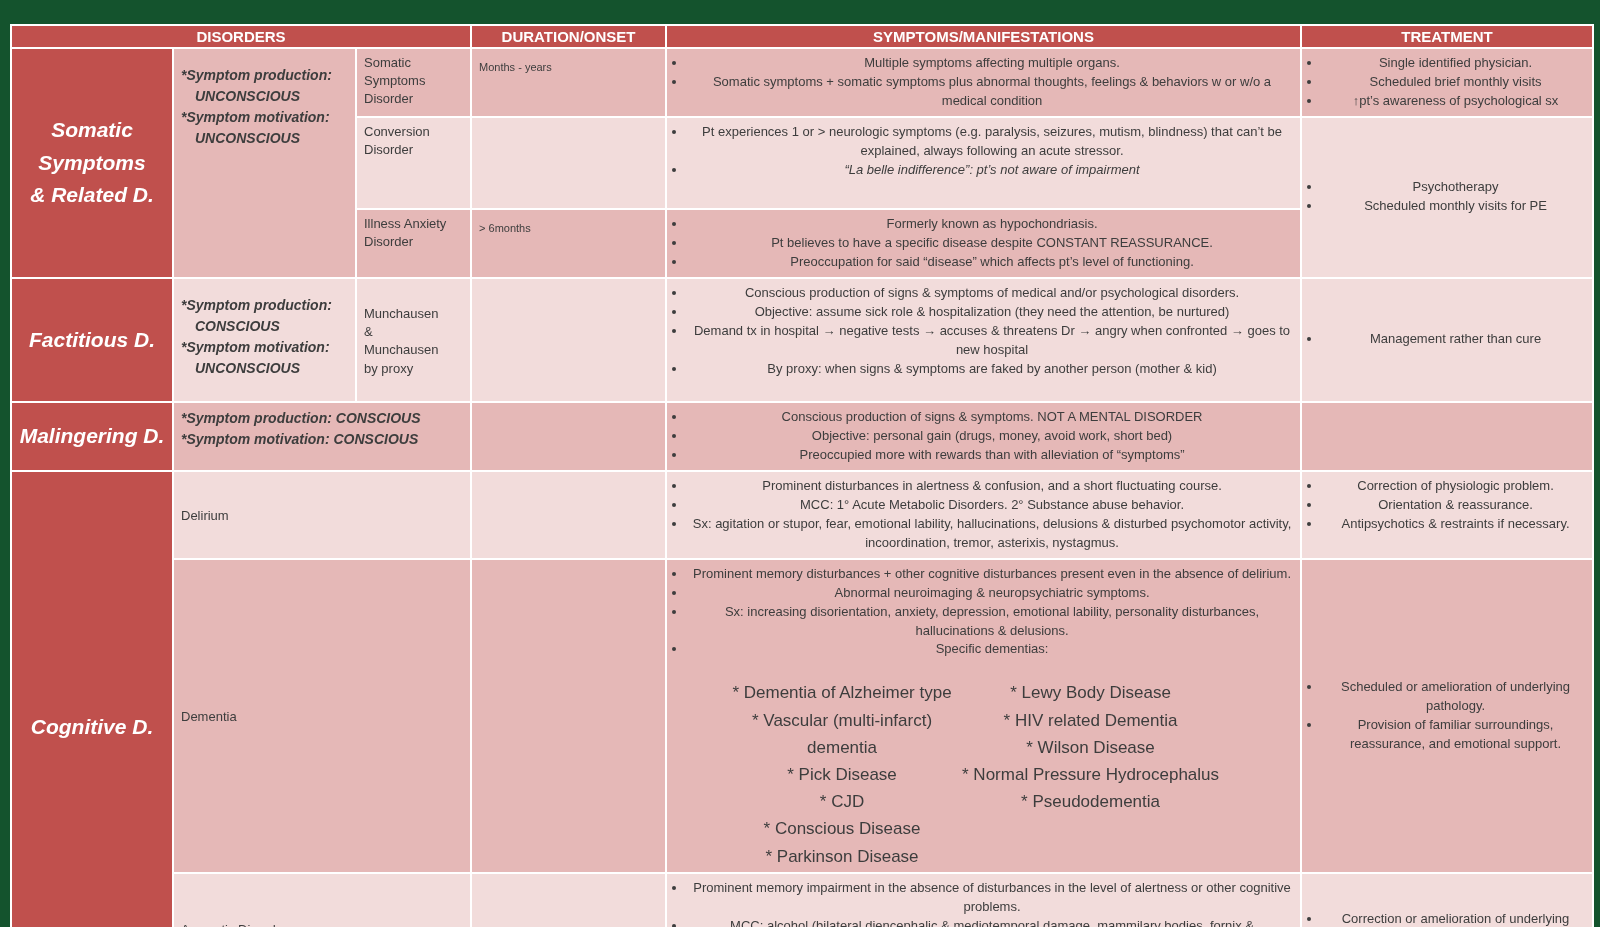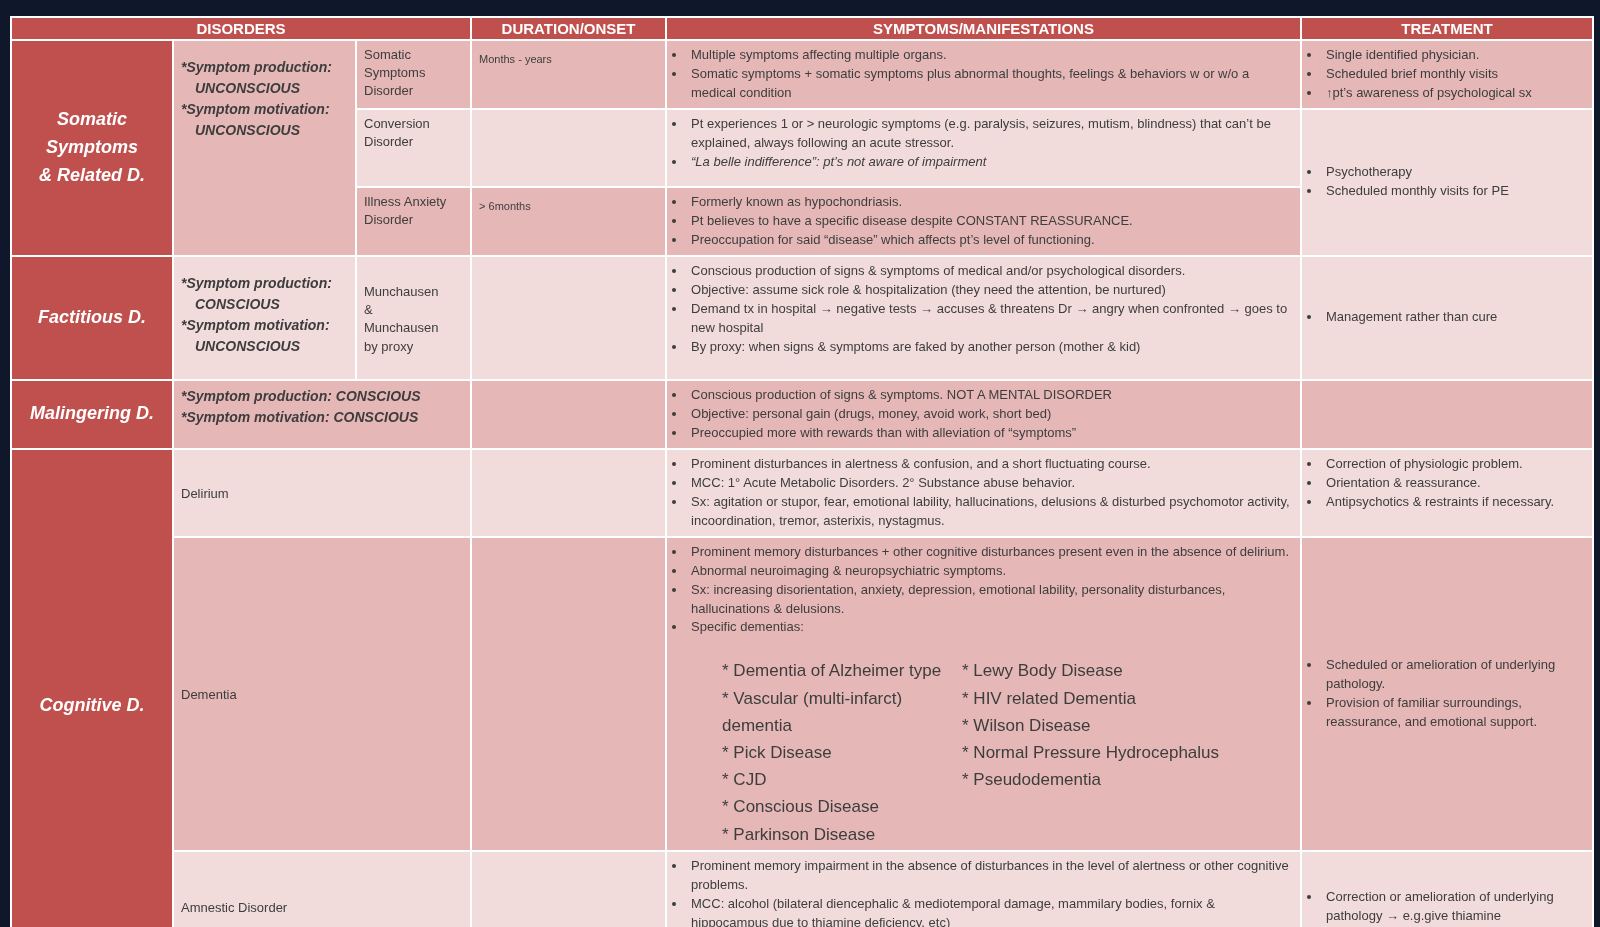--- a/index.html
+++ b/index.html
@@ -4,35 +4,35 @@
 <style>
   :root{
     --header-bg:#C0504D;
     --band-medium:#E5B8B7;
     --band-light:#F2DCDB;
     --header-text:#FFFFFF;
     --body-text:#3D3D3D;
   }
   html,body{margin:0;padding:0;background:#fff;}
   body{font-family:"Liberation Sans",sans-serif;color:var(--body-text);}
-  .page{width:1600px;height:927px;box-sizing:border-box;padding:16px 8px 10px 10px;overflow:hidden;background:#0f172a;}
+  .page{width:1600px;height:927px;box-sizing:border-box;padding:24px 8px 10px 10px;overflow:hidden;background:#14532d;}
   table{border-collapse:collapse;table-layout:fixed;width:1582px;}
   td,th{border:2px solid #fff;padding:2px 7px;vertical-align:top;box-sizing:border-box;}
   th{background:var(--header-bg);color:var(--header-text);font-size:15px;font-weight:bold;padding:2px;text-align:center;}
   .cat{background:var(--header-bg);color:var(--header-text);font-weight:bold;font-style:italic;
-       text-align:center;vertical-align:middle;font-size:18px;white-space:pre-line;line-height:1.55;}
+       text-align:center;vertical-align:middle;font-size:21px;white-space:pre-line;line-height:1.55;}
   .m{background:var(--band-medium);}
   .l{background:var(--band-light);}
   .prod{font-weight:bold;font-style:italic;font-size:14px;line-height:1.5;padding-top:16px;}
   .prod.tight{padding-top:5px;}
   .pv{padding-left:14px;}
   .name{font-size:13px;line-height:1.4;padding-top:5px;}
   .namepre{white-space:pre-line;}
   .dur{font-size:11px;padding-top:12px;}
-  .sym,.treat{font-size:13px;}
+  .sym,.treat{font-size:13px;text-align:center;}
   .vm{vertical-align:middle;}
   ul.bullets{margin:3px 0;padding-left:13px;font-size:13px;line-height:1.46;}
   ul.bullets li{padding-left:4px;margin:0;}
   li.italic{font-style:italic;}
   .dementia-list{display:flex;margin:20px 0 0 48px;font-size:17px;line-height:1.6;}
   .dementia-list ul{list-style:none;margin:0;padding:0;}
   .dementia-list ul.leftcol{width:240px;}
   .tbl-wrap{border-right:1px solid #8a8a8a;}
 </style>
 </head>
@@ -78,21 +78,21 @@
               </ul>
           </td>
           <td class="m treat">
             <ul class="bullets">
                 <li>Single identified physician.</li>
                 <li>Scheduled brief monthly visits</li>
                 <li>↑pt’s awareness of psychological sx</li>
               </ul>
           </td>
         </tr>
-        <tr style="height:78px">
+        <tr style="height:92px">
           <td class="l name">Conversion Disorder</td>
           <td class="l dur"></td>
           <td class="l sym">
             <ul class="bullets">
                 <li>Pt experiences 1 or &gt; neurologic symptoms (e.g. paralysis, seizures, mutism, blindness) that can’t be explained, always following an acute stressor.</li>
                 <li class="italic">“La belle indifference”: pt’s not aware of impairment</li>
               </ul>
           </td>
           <td rowspan="2" class="l treat vm">
             <ul class="bullets">

